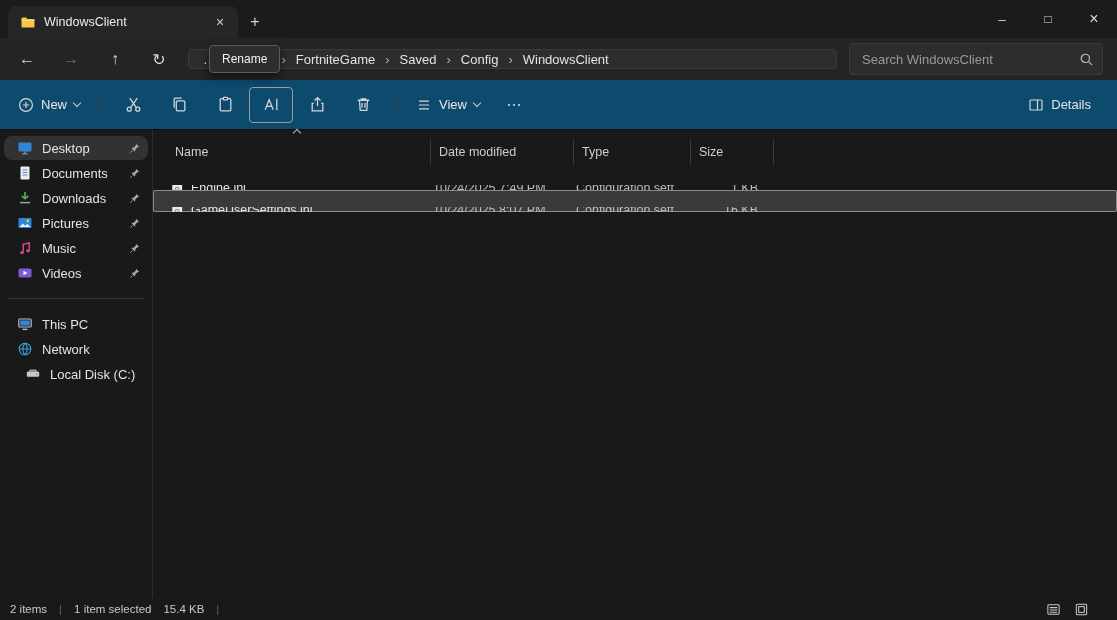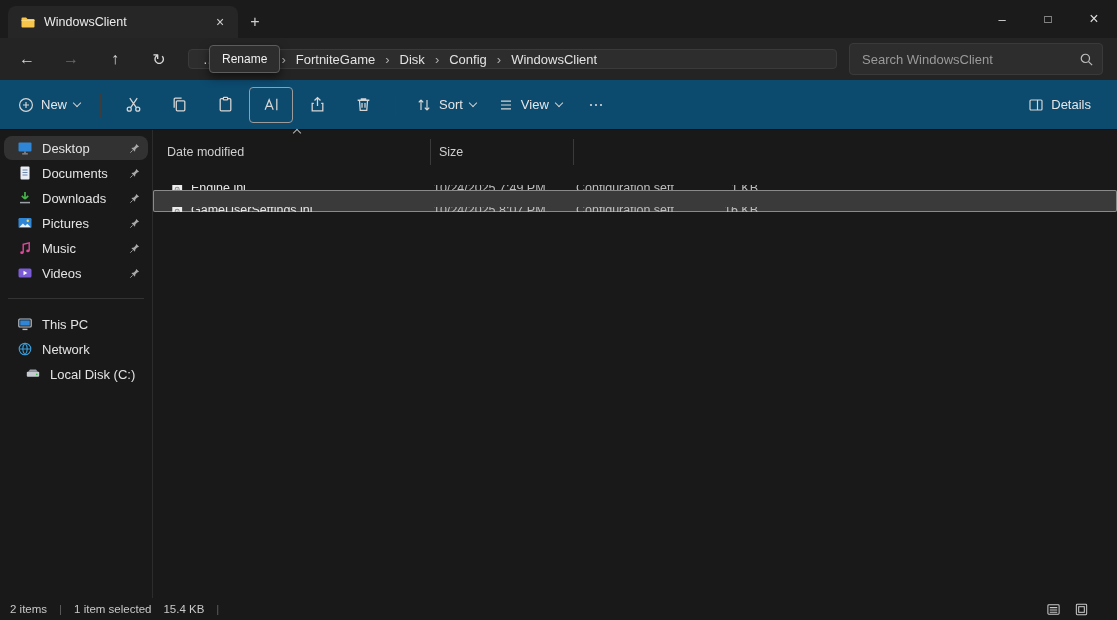--- a/index.html
+++ b/index.html
@@ -102,21 +102,21 @@
     <div class="nav-btn">↑</div>
     <div class="nav-btn">↻</div>
 
     <div class="addressbar">
       <span class="crumb">…</span>
       <span class="crumb-sep"></span>
       <span class="crumb">Local</span>
       <span class="crumb-sep"></span>
       <span class="crumb">FortniteGame</span>
       <span class="crumb-sep"></span>
-      <span class="crumb">Disk</span>
+      <span class="crumb">Saved</span>
       <span class="crumb-sep"></span>
       <span class="crumb">Config</span>
       <span class="crumb-sep"></span>
       <span class="crumb">WindowsClient</span>
     </div>
 
     <div class="searchbox">
       <input type="text" placeholder="Search WindowsClient" style="">
       <span>
         <svg class="ic" width="15" height="15" viewBox="0 0 16 16" fill="none" stroke="#bdbdbd" stroke-width="1.3">
@@ -190,30 +190,20 @@
             <path d="M4.2 4l.7 9.5h6.2L11.8 4"></path>
             <path d="M6.6 6.5v4.5 M9.4 6.5v4.5"></path>
           </svg>
       </span>
     </div>
     <div class="tb-sep"></div>
 
     <div class="tb-btn">
       <span>
         <svg class="ic" width="16" height="16" viewBox="0 0 16 16" fill="none" stroke="#d6d6d6" stroke-width="1.2">
-            <path d="M5 13V3 M5 3 L2.8 5.4 M5 3 L7.2 5.4"></path>
-            <path d="M11 3v10 M11 13 L8.8 10.6 M11 13 L13.2 10.6"></path>
-          </svg>
-      </span>
-      <span>Sort</span>
-      <span class="chev"></span>
-    </div>
-    <div class="tb-btn">
-      <span>
-        <svg class="ic" width="16" height="16" viewBox="0 0 16 16" fill="none" stroke="#d6d6d6" stroke-width="1.2">
             <path d="M3 4.2h10 M3 8h10 M3 11.8h10"></path>
           </svg>
       </span>
       <span>View</span>
       <span class="chev"></span>
     </div>
     <div class="tb-btn tb-icon-btn">
       <span>
         <svg class="ic" width="16" height="16" viewBox="0 0 16 16" fill="#d6d6d6">
             <circle cx="3" cy="8" r="1.1"></circle>
@@ -362,21 +352,23 @@
               <circle cx="11.8" cy="8.3" r=".9" fill="#35c24d"></circle>
             </svg>
           </span>
         <span>Local Disk (C:)</span>
       </div>
     </div>
 
     <div class="filepane">
       <div class="sort-caret"></div>
       <div class="grid hdr">
+        <div class="hcell first">Name</div>
         <div class="hcell">Date modified</div>
+        <div class="hcell">Type</div>
         <div class="hcell">Size</div>
       </div>
 
       <div class="rows">
         <div class="row">
           <div class="cell name">
             <span>
                 <svg class="ic" width="15" height="15" viewBox="0 0 16 16">
                   <path d="M3.5 1.5h7L14 5v9.5H3.5z" fill="#ececec"></path>
                   <path d="M10.5 1.5V5H14z" fill="#c2c2c2"></path>

